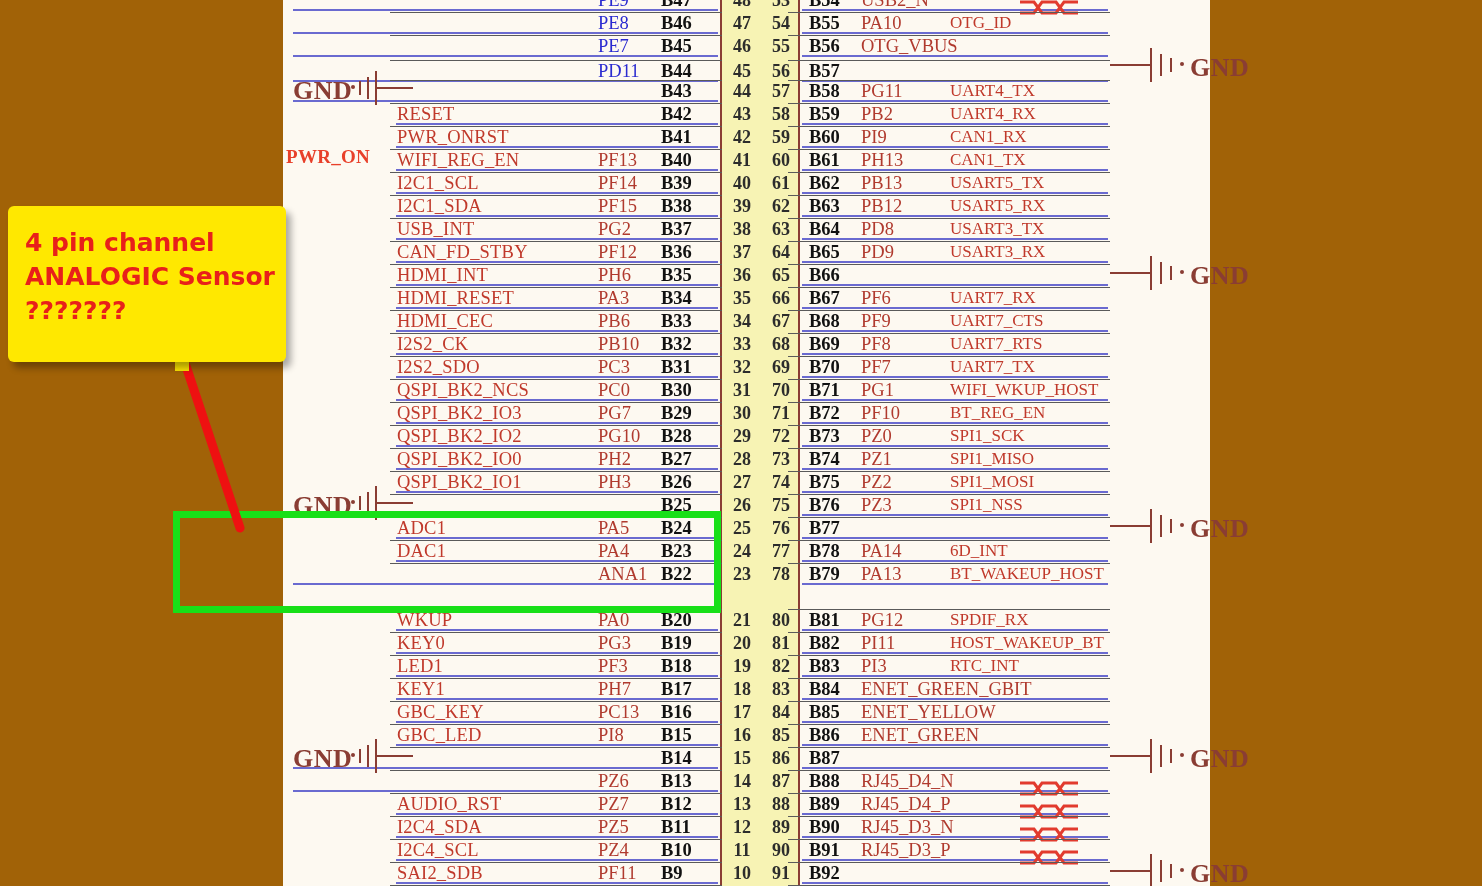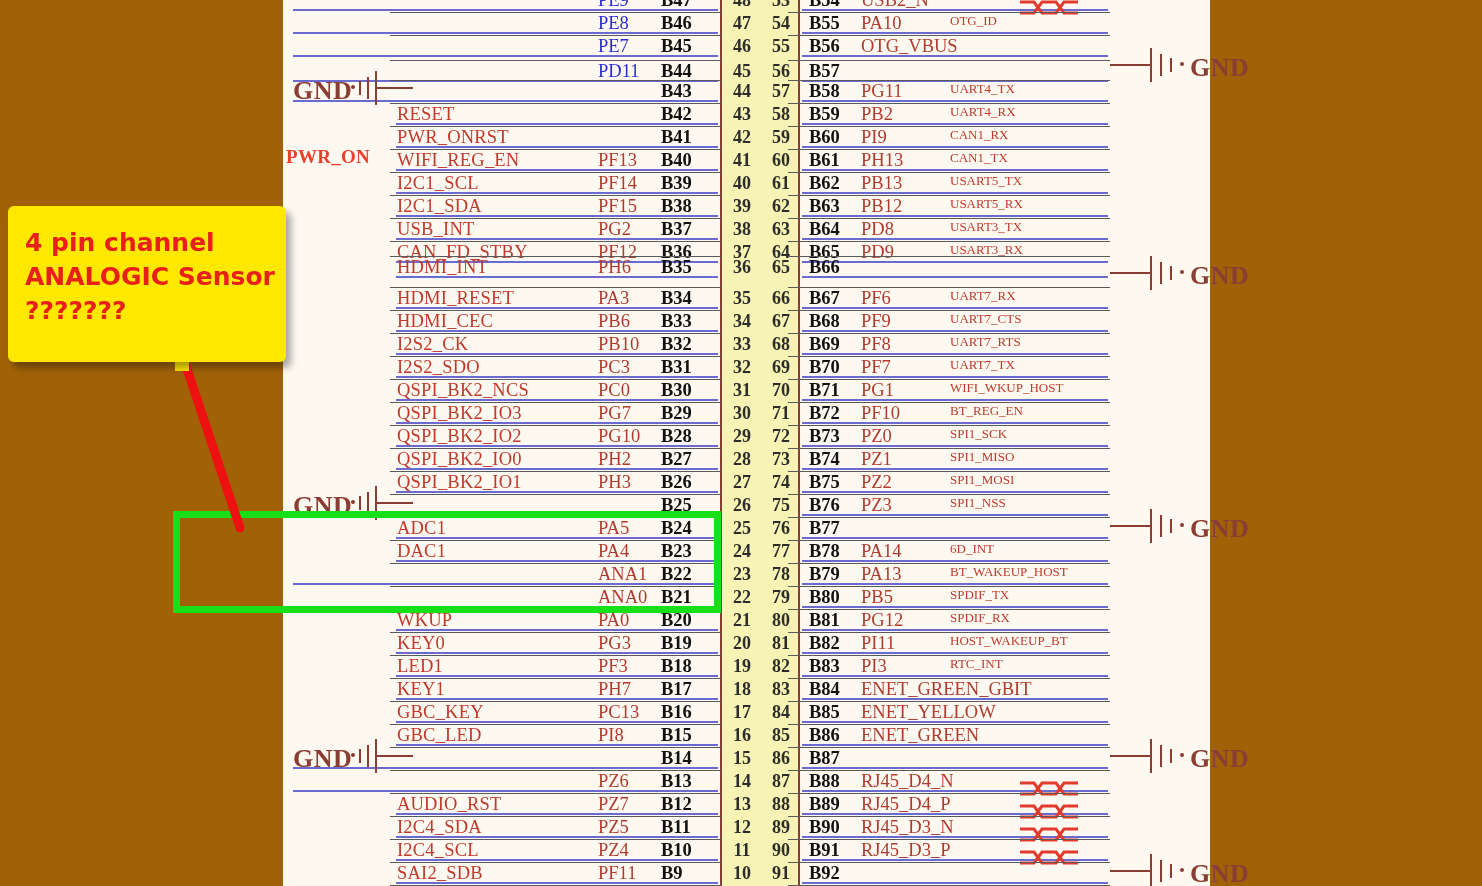--- a/index.html
+++ b/index.html
@@ -31,21 +31,21 @@
 
   
   .pnumL{position:absolute;left:443px;top:1px;width:32px;text-align:center;font-size:18px;color:#2c2c2c;font-weight:700;}
   .pnumR{position:absolute;left:482px;top:1px;width:32px;text-align:center;font-size:18px;color:#2c2c2c;font-weight:700;}
 
   
   .rbox{position:absolute;left:519px;width:308px;height:23px;box-sizing:border-box;
         border-top:1.6px solid #5a5a5a;}
   .rpin{position:absolute;left:526px;top:1px;font-size:18.5px;color:#111;font-weight:700;white-space:nowrap;}
   .rport{position:absolute;left:578px;top:1px;font-size:18.5px;color:#b03a2e;white-space:nowrap;}
-  .rsig{position:absolute;left:667px;top:1px;font-size:13px;color:#c0392b;white-space:nowrap;}
+  .rsig{position:absolute;left:667px;top:1px;font-size:17px;color:#c0392b;white-space:nowrap;}
   .rwire{position:absolute;left:519px;width:306px;height:0;border-top:2.4px solid #6a6ad0;top:20px;}
 
   
   .rstub{position:absolute;left:505px;width:16px;height:0;border-top:1.6px solid #5a5a5a;top:0px;}
 
   
   .gnd{position:absolute;height:40px;}
   .gnd .lead{position:absolute;top:19px;height:0;border-top:2.2px solid #8a3d33;}
   .gnd .b1{position:absolute;width:0;border-left:2.6px solid #8a3d33;}
   .gnd .b2{position:absolute;width:0;border-left:2.6px solid #8a3d33;}
@@ -247,21 +247,21 @@
           <div class="lpin">B36</div>
           <div class="pnumL">37</div>
           <div class="pnumR">64</div>
           <div class="rbox"></div>
           <div class="rwire"></div>
           <div class="rstub"></div>
           <div class="rpin">B65</div>
           <div class="rport">PD9</div>
           <div class="rsig">USART3_RX</div>
         </div>
-        <div class="row" style="top: 256px;">
+        <div class="row" style="top: 264px;">
           <div class="lbox"></div>
           <div class="lwire"></div>
           <div class="lnet">HDMI_INT</div>
           <div class="lport">PH6</div>
           <div class="lpin">B35</div>
           <div class="pnumL">36</div>
           <div class="pnumR">65</div>
           <div class="rbox"></div>
           <div class="rwire"></div>
           <div class="rstub"></div>
@@ -449,34 +449,20 @@
           <div class="lport">ANA1</div>
           <div class="lpin">B22</div>
           <div class="pnumL">23</div>
           <div class="pnumR">78</div>
           <div class="rbox"></div>
           <div class="rwire"></div>
           <div class="rstub"></div>
           <div class="rpin">B79</div>
           <div class="rport">PA13</div>
           <div class="rsig">BT_WAKEUP_HOST</div>
-        </div>
-        <div class="row" style="top: 586px;">
-          <div class="lbox"></div>
-          <div class="lwire long"></div>
-          <div class="lport">ANA0</div>
-          <div class="lpin">B21</div>
-          <div class="pnumL">22</div>
-          <div class="pnumR">79</div>
-          <div class="rbox"></div>
-          <div class="rwire"></div>
-          <div class="rstub"></div>
-          <div class="rpin">B80</div>
-          <div class="rport">PB5</div>
-          <div class="rsig">SPDIF_TX</div>
         </div>
         <div class="row" style="top: 609px;">
           <div class="lbox"></div>
           <div class="lwire"></div>
           <div class="lnet">WKUP</div>
           <div class="lport">PA0</div>
           <div class="lpin">B20</div>
           <div class="pnumL">21</div>
           <div class="pnumR">80</div>
           <div class="rbox"></div>

